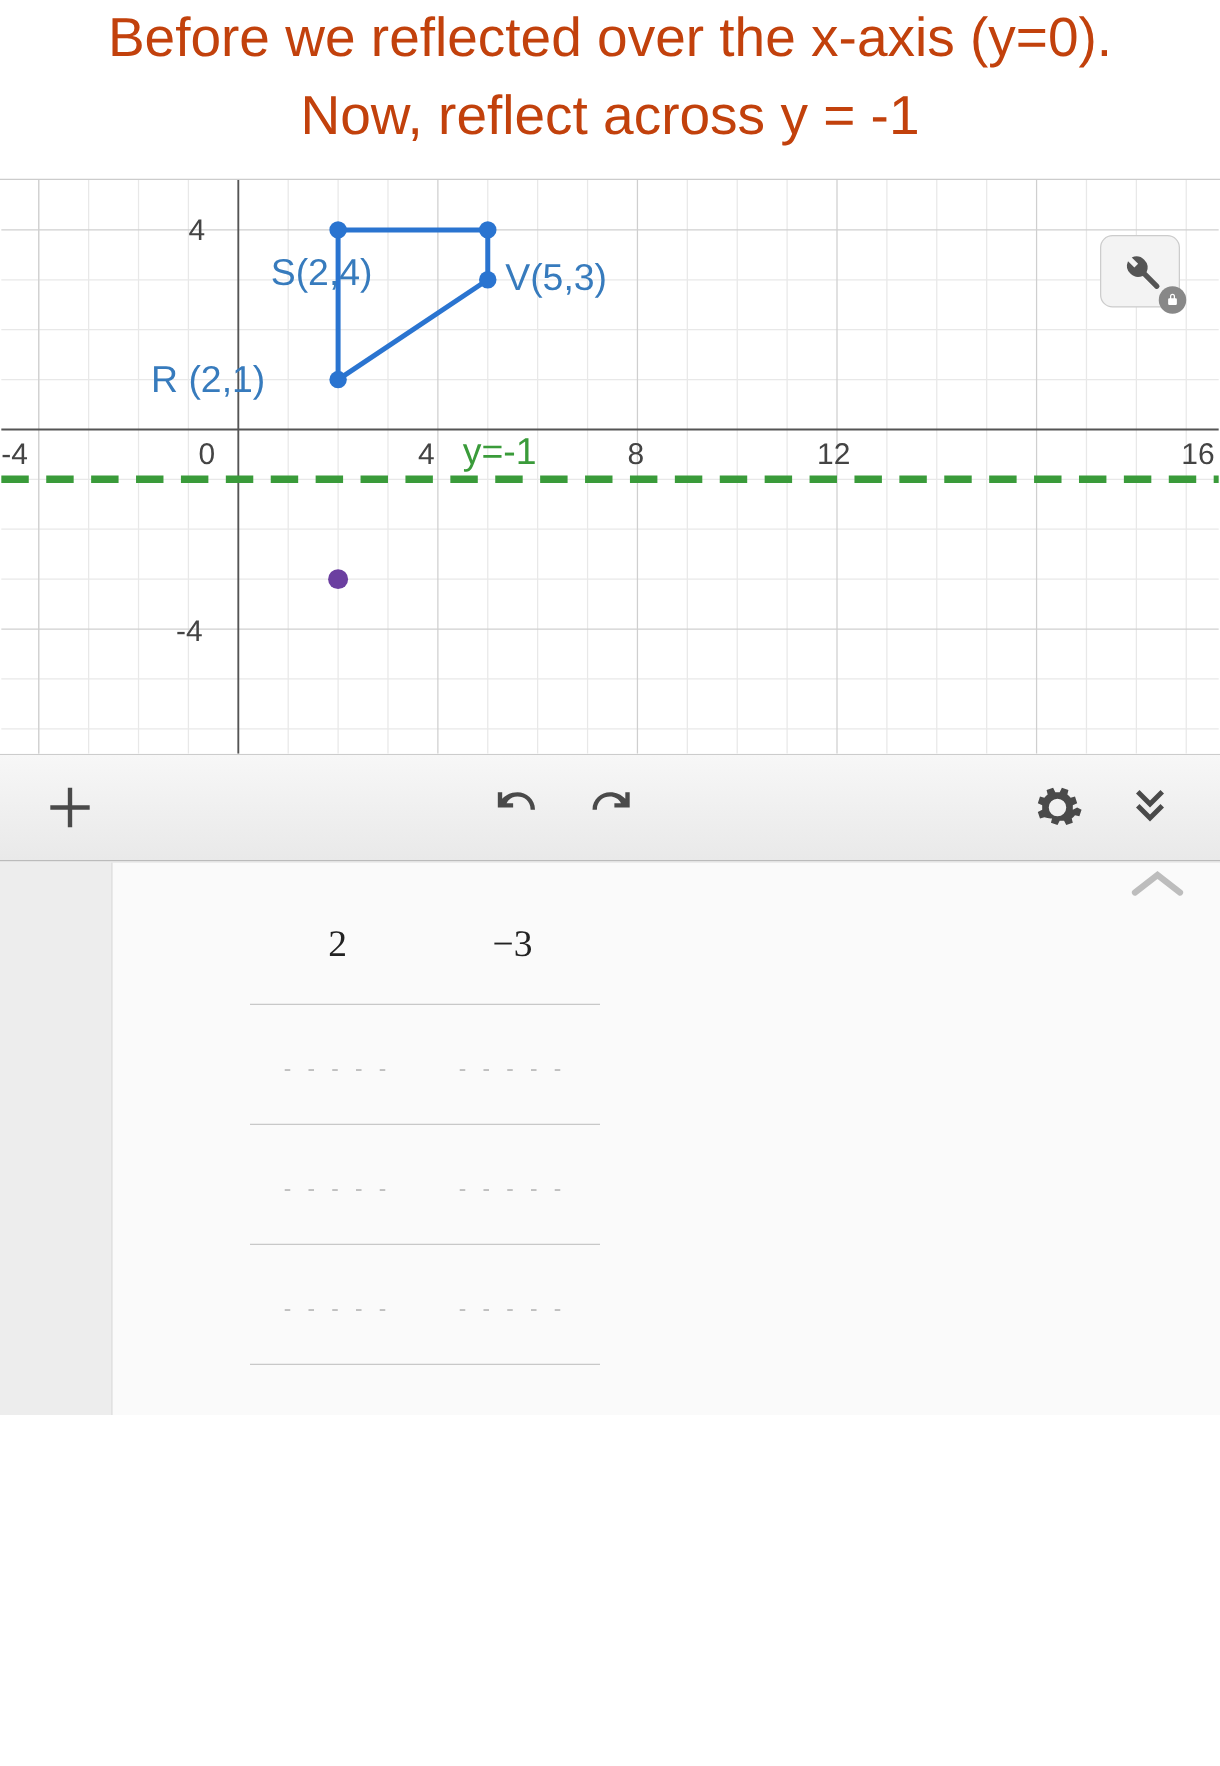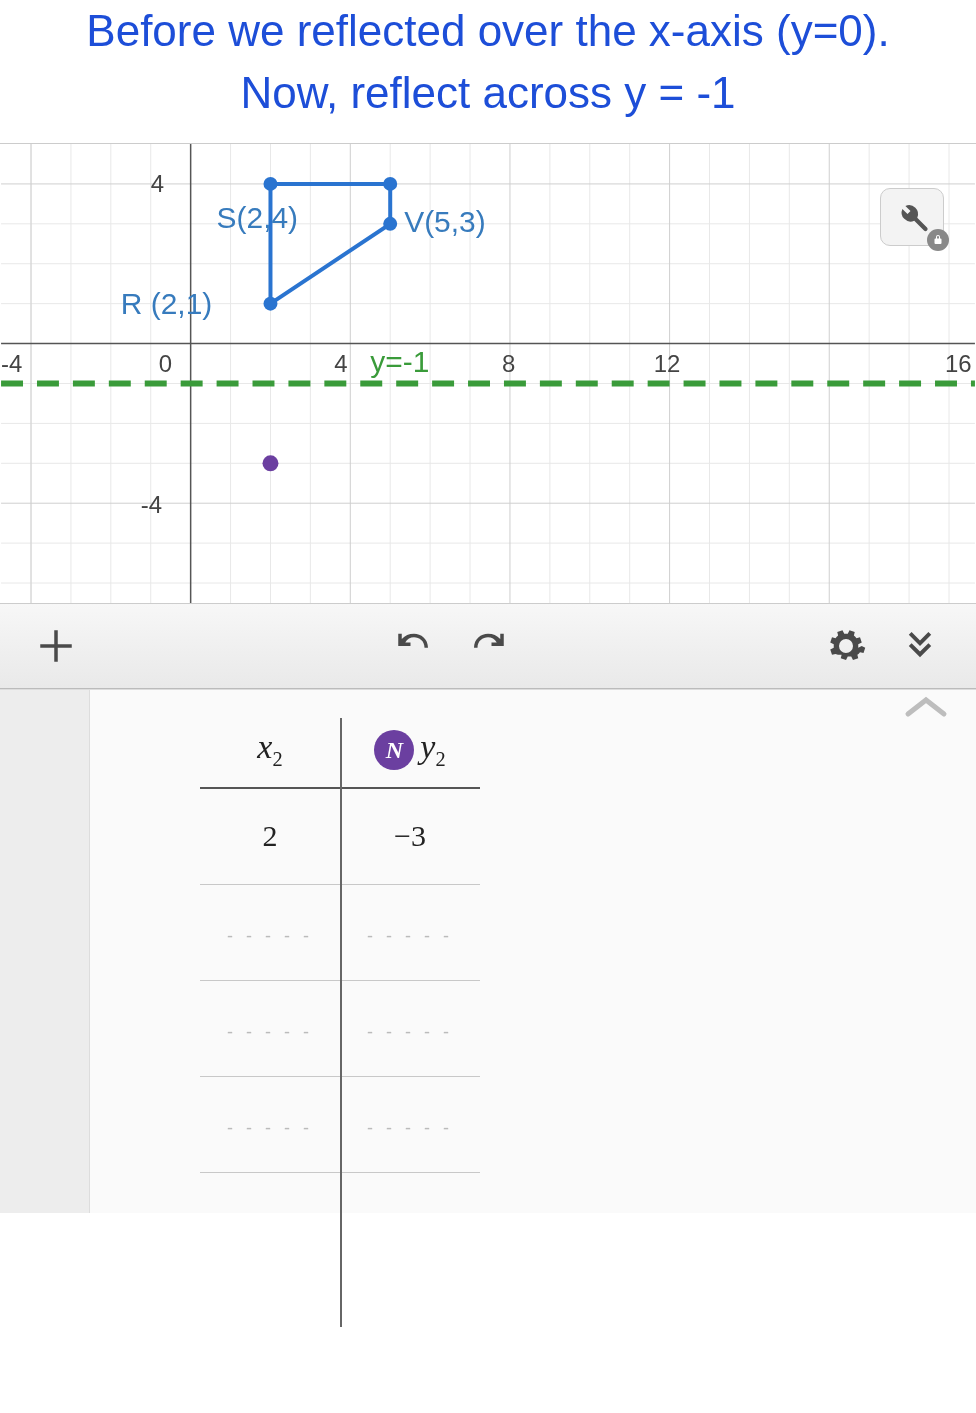--- a/index.html
+++ b/index.html
@@ -7,21 +7,21 @@
     width: 976px;
     height: 1413px;
     font-family: -apple-system, BlinkMacSystemFont, "Segoe UI", Arial, sans-serif;
     background: #fff;
     overflow: hidden;
     position: relative;
   }
   .title-area {
     padding: 0 40px 20px 40px;
     text-align: center;
-    color: #1d4ed8;
+    color: #c2410c;
     font-size: 44px;
     line-height: 1.4;
   }
   .graph-area {
     position: relative;
     width: 976px;
     height: 460px;
     background: #fff;
     border-top: 1px solid #ccc;
   }
@@ -259,29 +259,20 @@
 
 <div class="table-area">
   <div class="left-strip"></div>
   <div class="collapse-arrow">
     <svg viewBox="0 0 44 26">
         <path d="M4 20 L22 6 L40 20" stroke="currentColor" stroke-width="5" fill="none" stroke-linecap="round"></path>
       </svg>
   </div>
 
   <div class="data-table">
-    <div class="tbl-header">
-      <div class="divider"></div>
-      <div class="col">
-        <span>x</span><sub>2</sub>
-      </div>
-      <div class="col">
-        <span class="desmos-badge">N</span><span>y</span><sub>2</sub>
-      </div>
-    </div>
 
     <div class="tbl-row">
       <div class="cell">2</div>
       <div class="cell">−3</div>
     </div>
     <div class="tbl-row">
       <div class="cell"><span class="placeholder-dashes">- - - - -</span></div>
       <div class="cell"><span class="placeholder-dashes">- - - - -</span></div>
     </div>
     <div class="tbl-row">

